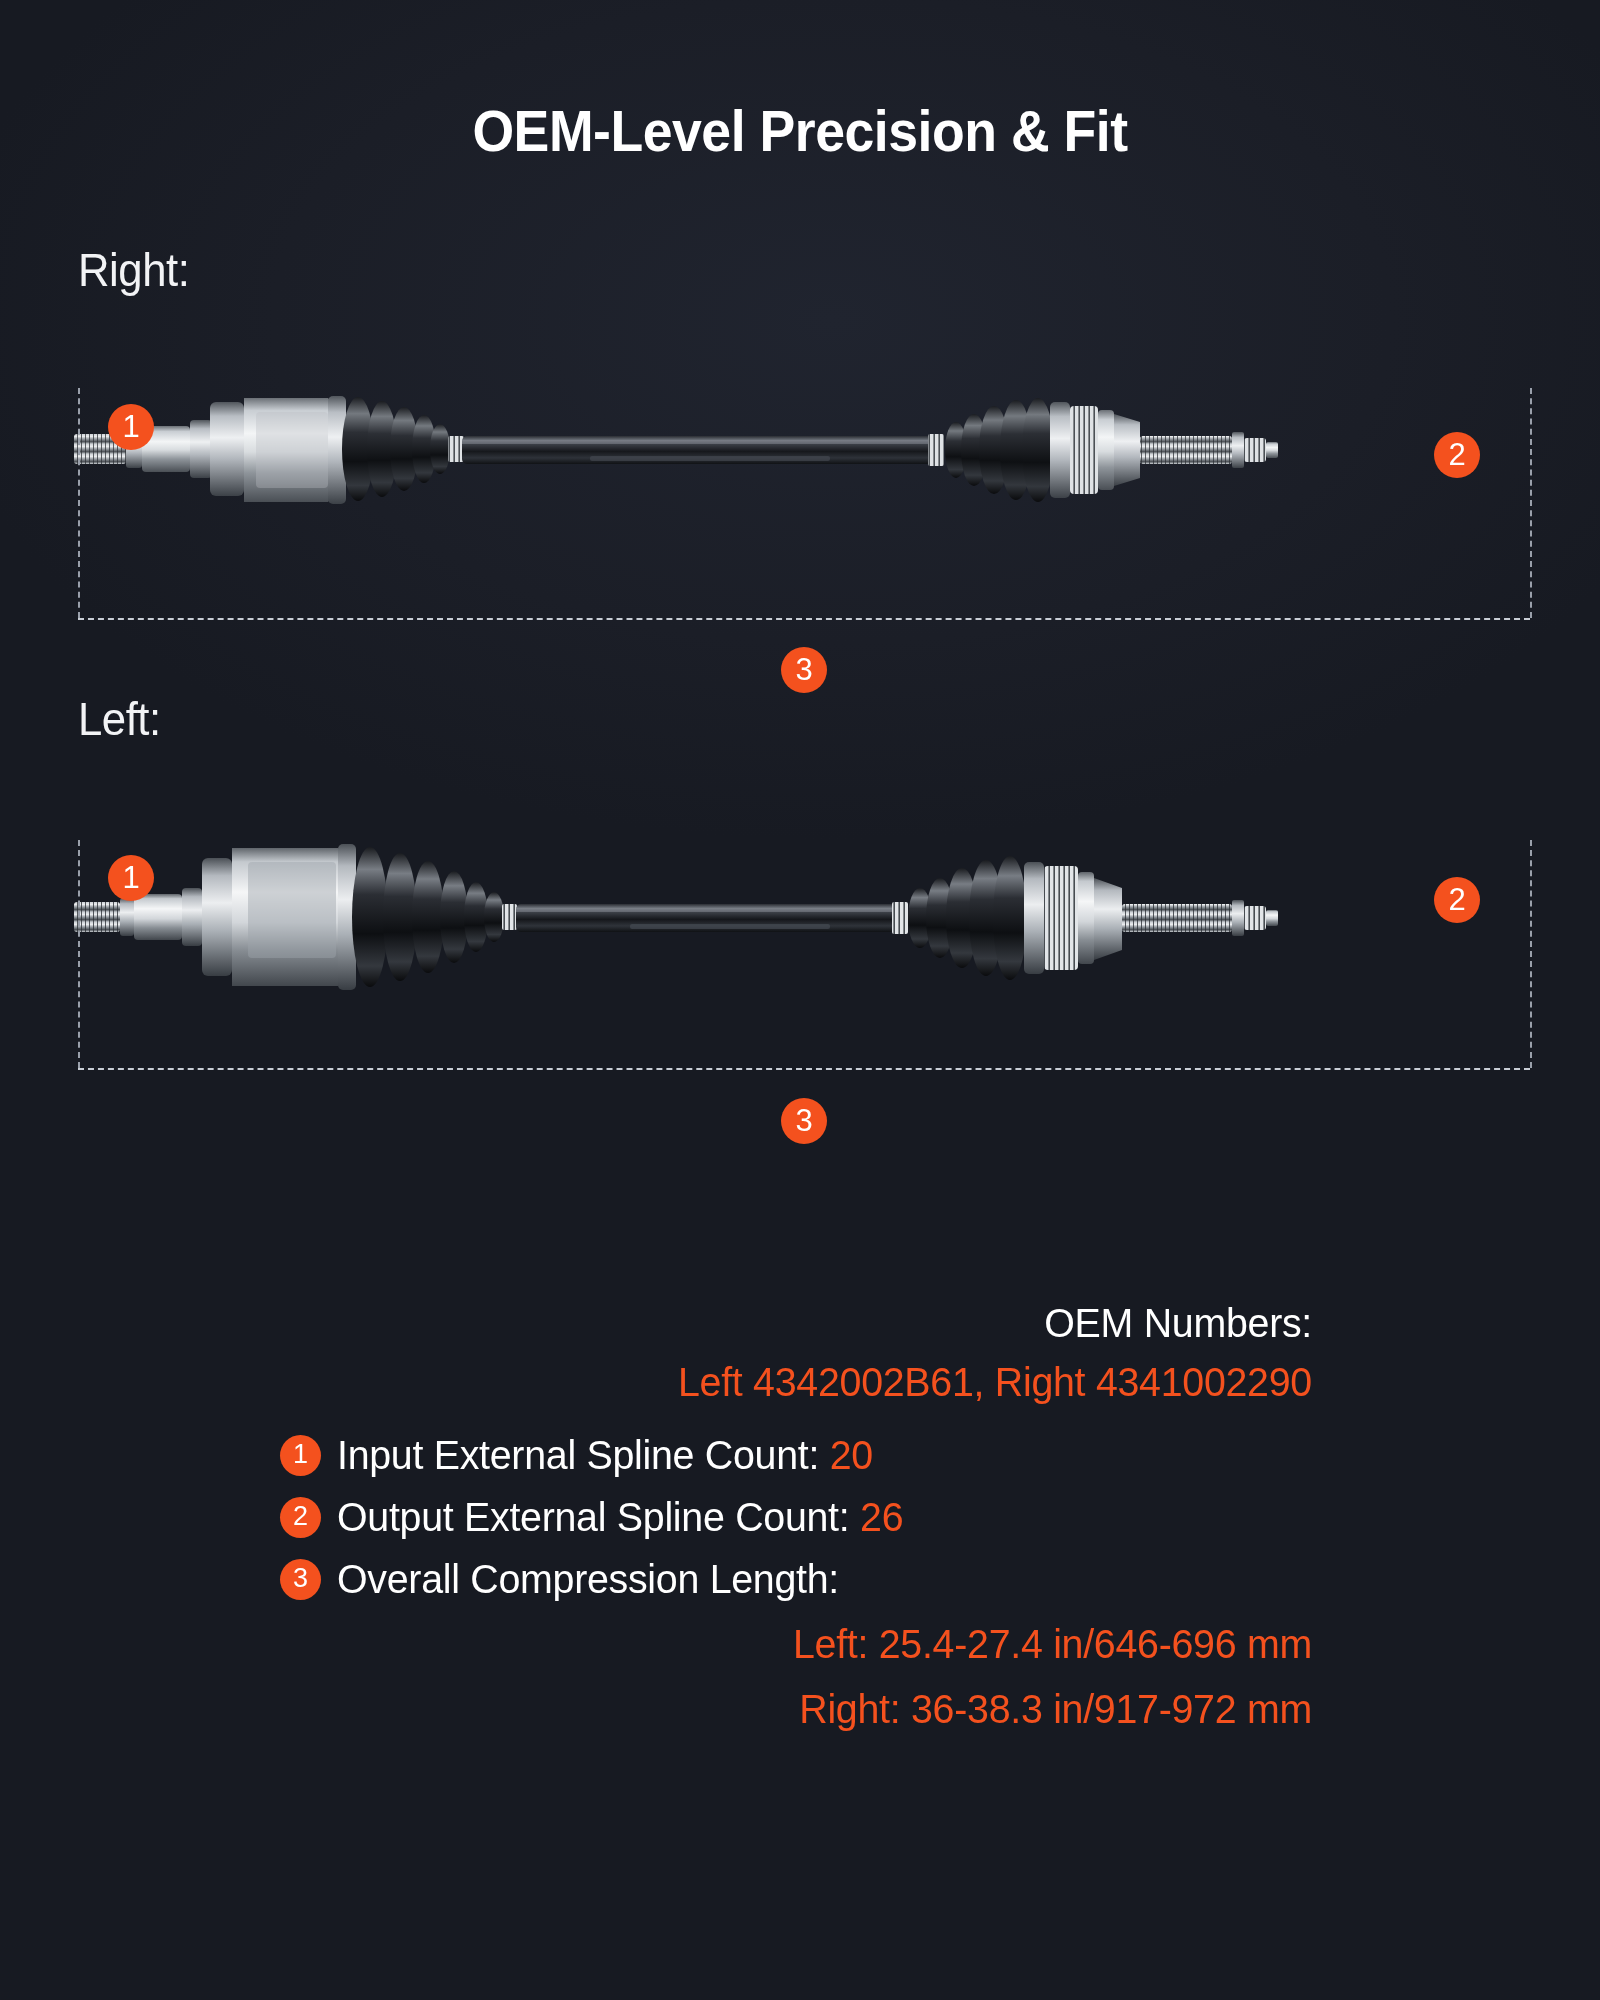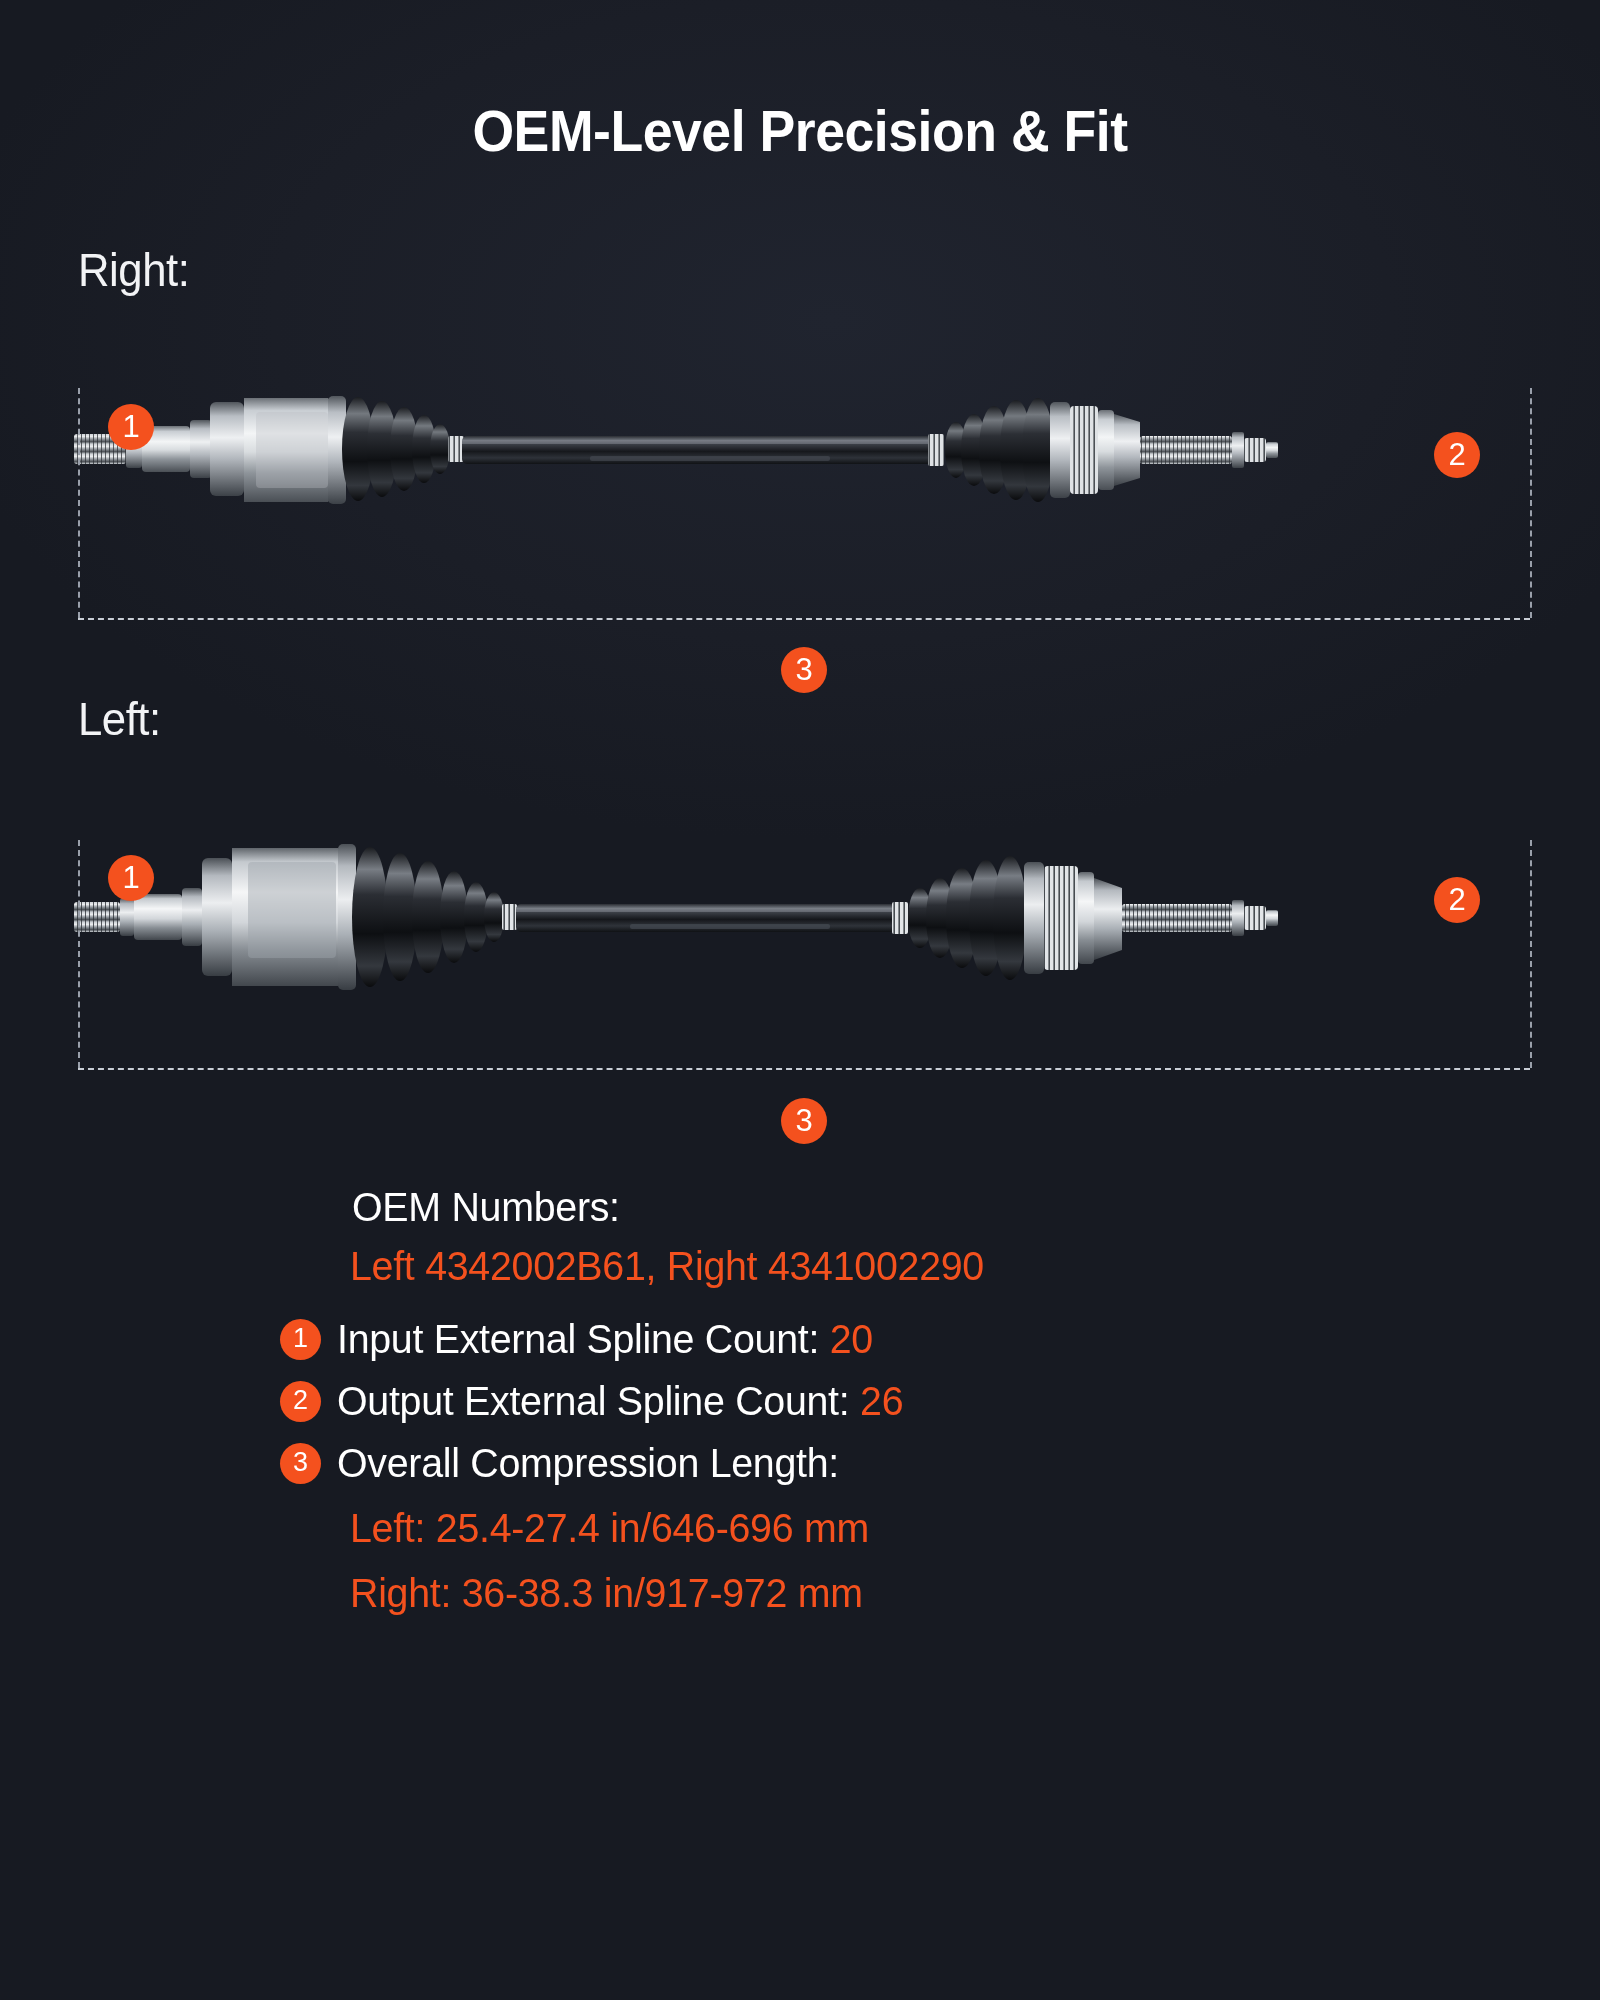--- a/index.html
+++ b/index.html
@@ -72,22 +72,23 @@
     border-top:2px dashed #c9ced6;
     z-index:4;
   }
 
   
   .axle{position:absolute;z-index:3;}
 
   
   .info{
     position:absolute;
-    left:352px;top:1184px;
+    left:352px;top:1300px;
     width:1000px;
+    text-align:right;
   }
   .info-head{
     font-size:41px;
     color:#ffffff;
     font-weight:400;
     letter-spacing:-0.3px;
     margin:0 0 12px 0;
     transform:scaleX(0.96);
     transform-origin:left center;
   }

